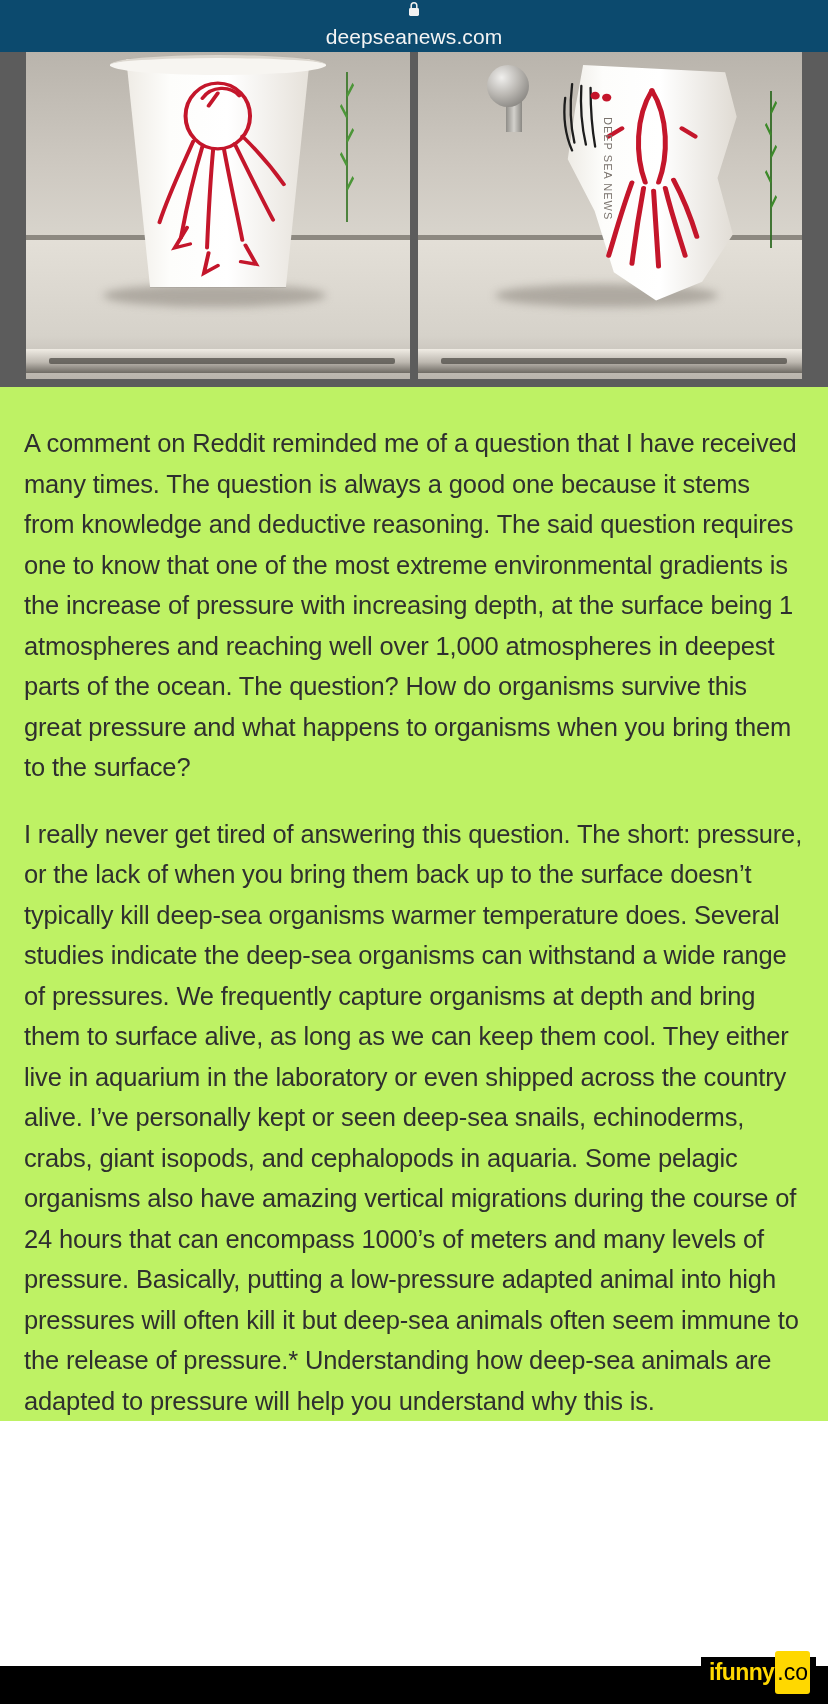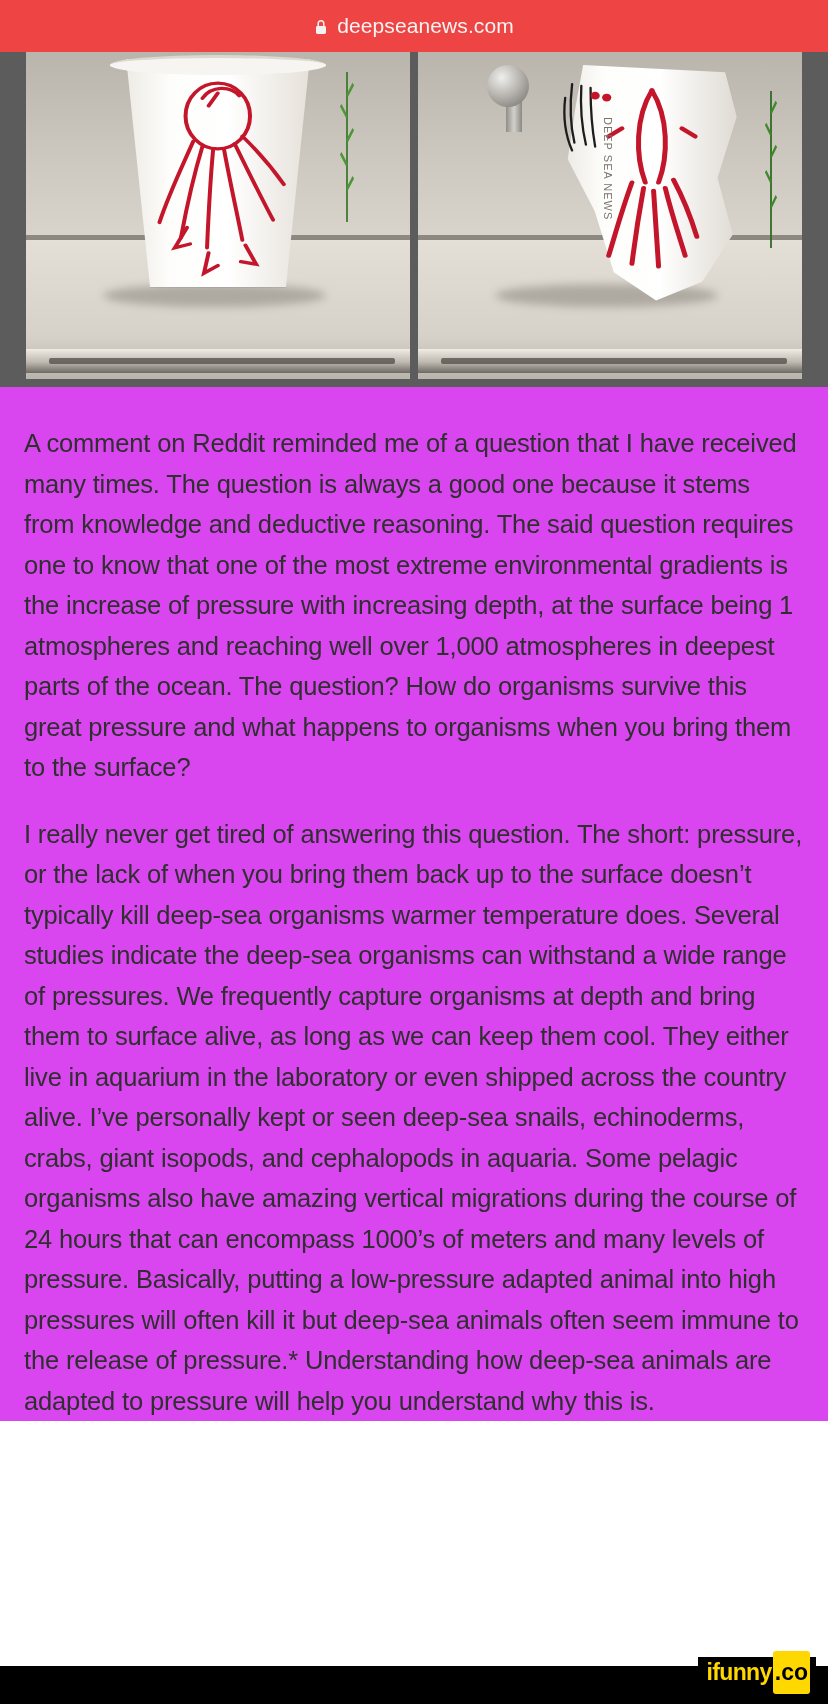--- a/index.html
+++ b/index.html
@@ -13,28 +13,28 @@
     position: relative;
     width: 828px;
     height: 1704px;
     background: #ffffff;
     overflow: hidden;
   }
 
   
   .browser-bar {
     height: 52px;
-    background: #ef4444;
+    background: #0c4a6e;
     display: flex;
     align-items: center;
-    justify-content: center;
     gap: 9px;
     color: #f2f2f2;
     font-size: 21px;
     letter-spacing: 0.1px;
+    flex-direction: column;
   }
   .lock-icon {
     display: inline-block;
     width: 14px;
     height: 16px;
     position: relative;
     top: 1px;
   }
   .lock-icon svg { display: block; }
   .url-text { font-size: 21px; color: #f4f4f4; }
@@ -153,21 +153,21 @@
   }
   .green-sprig2 {
     position: absolute; right: 6%; top: 12%;
     width: 16px; height: 48%;
   }
   .green-sprig2 svg { width: 100%; height: 100%; }
 
   
   .article {
     padding: 36px 24px 0 24px;
-    background: #d946ef;
+    background: #bef264;
   }
   .article p {
     color: #2f2f2f;
     font-size: 25.5px;
     line-height: 40.5px;
     margin-bottom: 26px;
     font-family: "Liberation Sans", sans-serif;
     letter-spacing: -0.15px;
   }
 
@@ -189,21 +189,21 @@
   }
   .wm-text {
     font-family: "Liberation Sans", sans-serif;
     font-weight: bold;
     font-size: 23px;
     color: #ffd800;
     letter-spacing: -0.6px;
   }
   .wm-co {
     font-family: "Liberation Sans", sans-serif;
-    font-weight: bold;
+    font-weight: normal;
     font-size: 23px;
     color: #ffffff;
     background: #ffd800;
     color: #000;
     padding: 8px 2px;
     margin-left: 1px;
     border-radius: 3px;
   }
 </style>
 </head>

